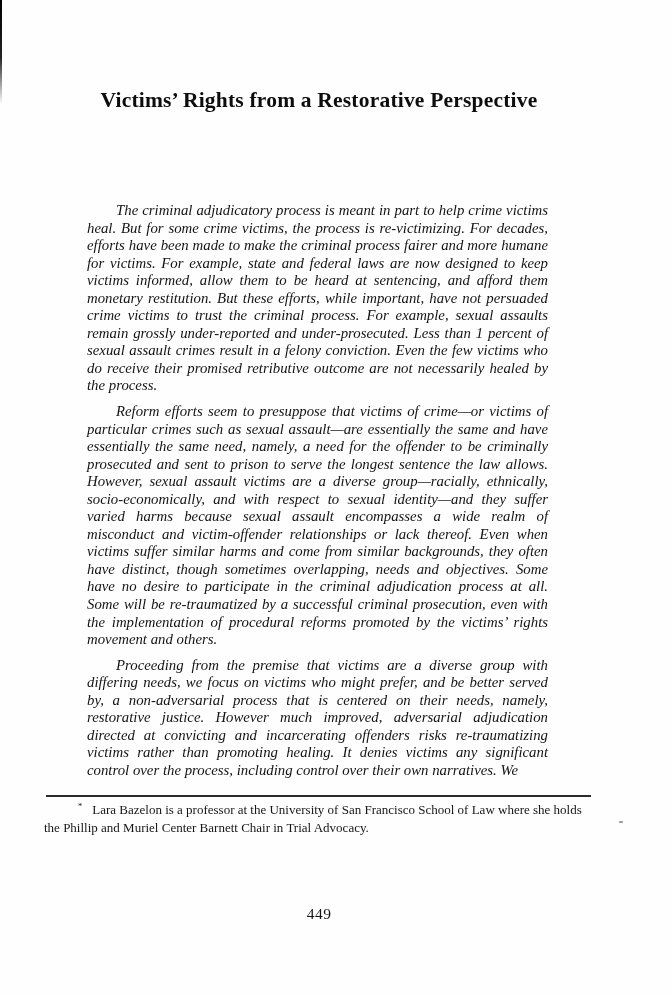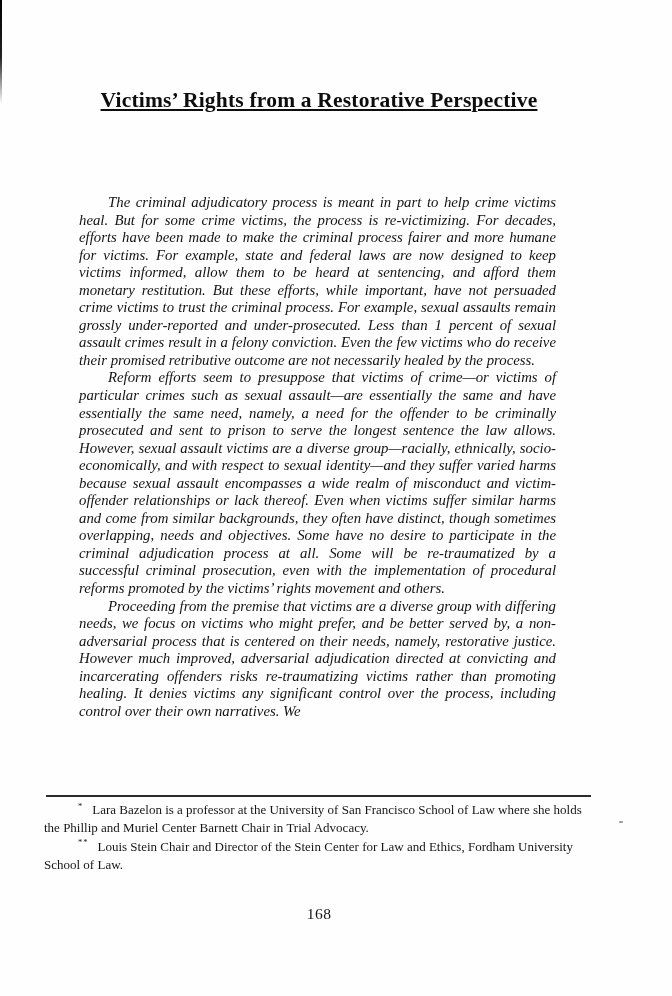--- a/index.html
+++ b/index.html
@@ -38,21 +38,20 @@
     position: absolute;
     top: 88px;
     left: 46px;
     width: 546px;
     margin: 0;
     text-align: center;
     font-size: 21.5px;
     font-weight: bold;
     letter-spacing: 0.2px;
     color: #0d0d0d;
-    text-decoration: underline;
   }
   .authors {
     position: absolute;
     top: 149px;
     left: 46px;
     width: 546px;
     text-align: center;
     font-size: 18px;
     color: #141414;
   }
@@ -67,21 +66,21 @@
     top: 194px;
     left: 79px;
     width: 477px;
     font-style: italic;
     font-size: 14.8px;
     line-height: 17.55px;
     text-align: justify;
     color: #131313;
   }
   .abstract p {
-    margin: 0;
+    margin: 8px;
     text-indent: 29px;
   }
   .footnote-rule {
     position: absolute;
     top: 795px;
     left: 46px;
     width: 545px;
     height: 0;
     border-top: 2px solid #2b2b2b;
   }
@@ -131,18 +130,17 @@
   <div class="abstract">
     <p>The criminal adjudicatory process is meant in part to help crime victims heal. But for some crime victims, the process is re-victimizing. For decades, efforts have been made to make the criminal process fairer and more humane for victims. For example, state and federal laws are now designed to keep victims informed, allow them to be heard at sentencing, and afford them monetary restitution. But these efforts, while important, have not persuaded crime victims to trust the criminal process. For example, sexual assaults remain grossly under-reported and under-prosecuted. Less than 1 percent of sexual assault crimes result in a felony conviction. Even the few victims who do receive their promised retributive outcome are not necessarily healed by the process.</p>
     <p>Reform efforts seem to presuppose that victims of crime—or victims of particular crimes such as sexual assault—are essentially the same and have essentially the same need, namely, a need for the offender to be criminally prosecuted and sent to prison to serve the longest sentence the law allows. However, sexual assault victims are a diverse group—racially, ethnically, socio-economically, and with respect to sexual identity—and they suffer varied harms because sexual assault encompasses a wide realm of misconduct and victim-offender relationships or lack thereof. Even when victims suffer similar harms and come from similar backgrounds, they often have distinct, though sometimes overlapping, needs and objectives. Some have no desire to participate in the criminal adjudication process at all. Some will be re-traumatized by a successful criminal prosecution, even with the implementation of procedural reforms promoted by the victims’ rights movement and others.</p>
     <p>Proceeding from the premise that victims are a diverse group with differing needs, we focus on victims who might prefer, and be better served by, a non-adversarial process that is centered on their needs, namely, restorative justice. However much improved, adversarial adjudication directed at convicting and incarcerating offenders risks re-traumatizing victims rather than promoting healing. It denies victims any significant control over the process, including control over their own narratives. We</p>
   </div>
 
   <div class="footnote-rule"></div>
 
   <div class="footnotes">
     <p><span class="fn-marker">*</span><span>Lara Bazelon is a professor at the University of San Francisco School of Law where she holds the Phillip and Muriel Center Barnett Chair in Trial Advocacy.</span></p>
-    <p><span class="fn-marker">**</span><span>Louis Stein Chair and Director of the Stein Center for Law and Ethics, Fordham University School of Law.</span></p>
   </div>
 
-  <div class="page-number">168</div>
+  <div class="page-number">449</div>
 
 </div>
 
 </body></html>

